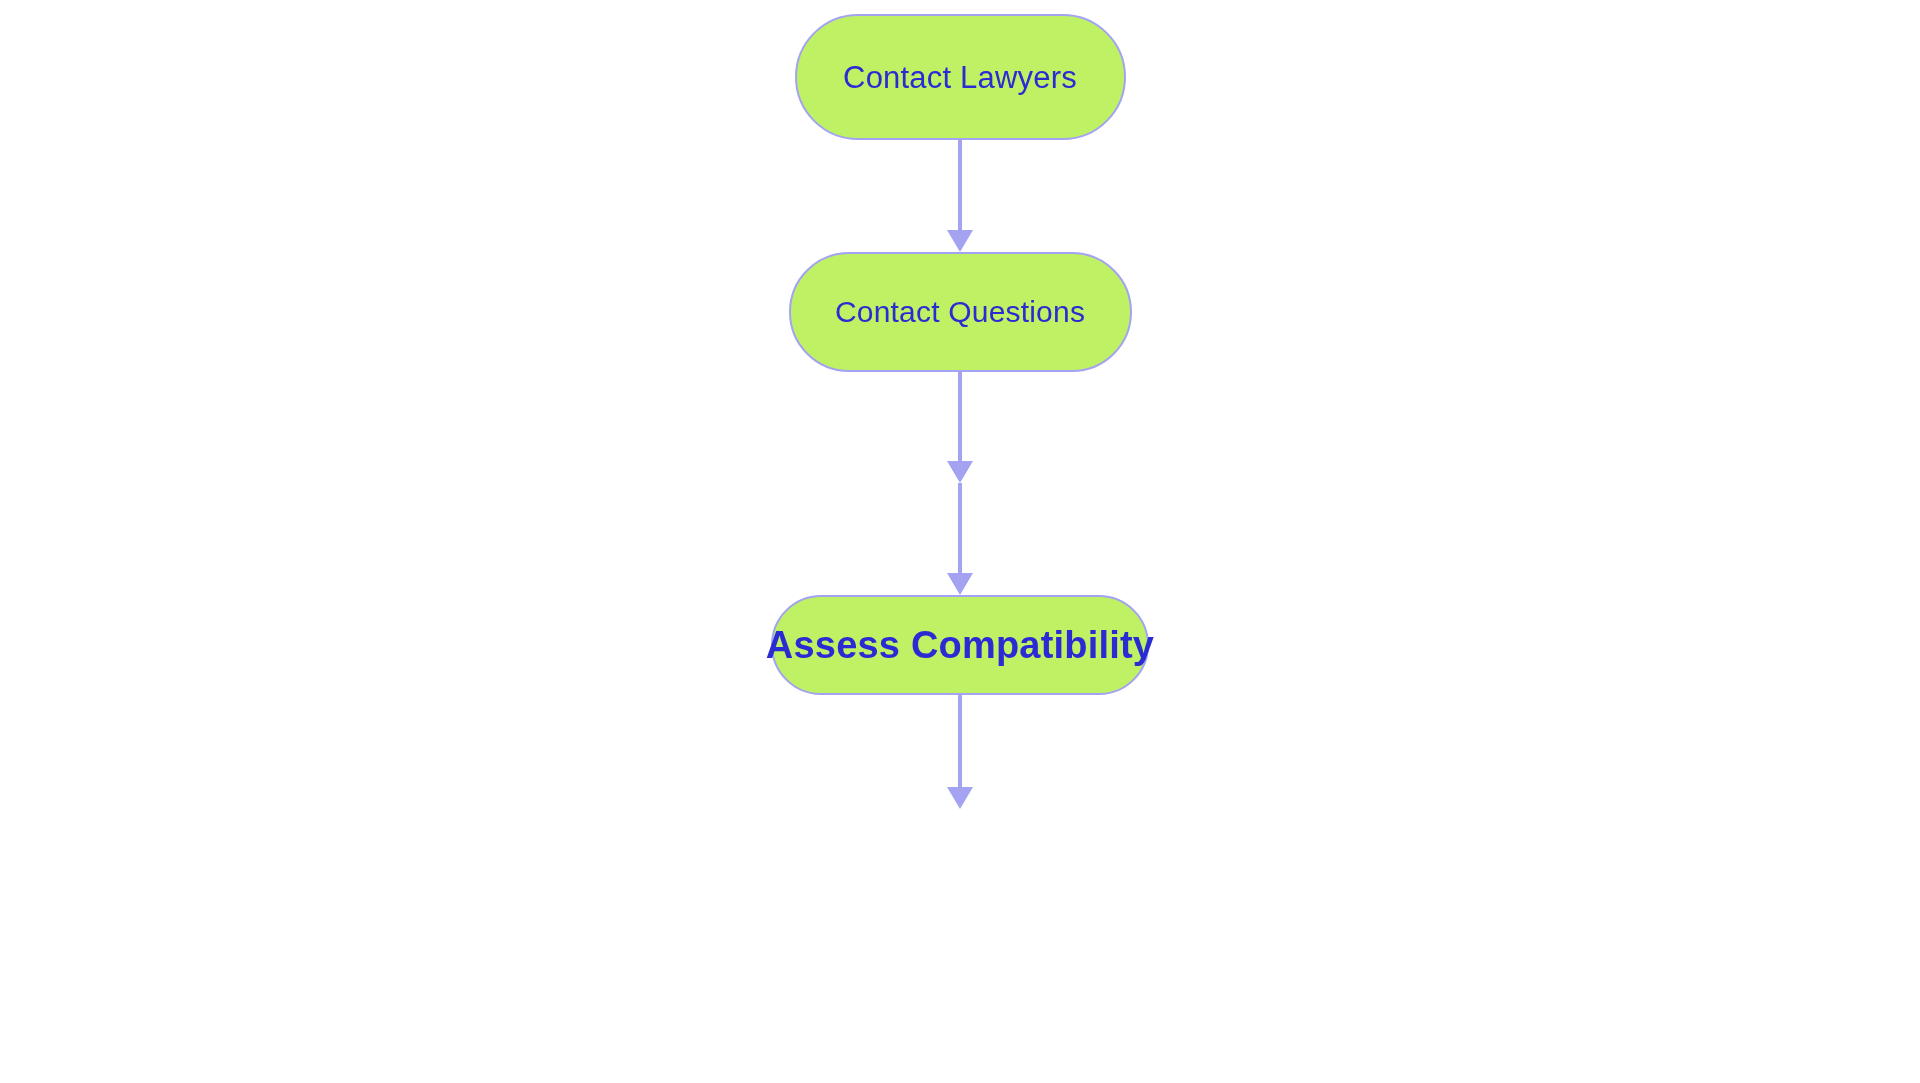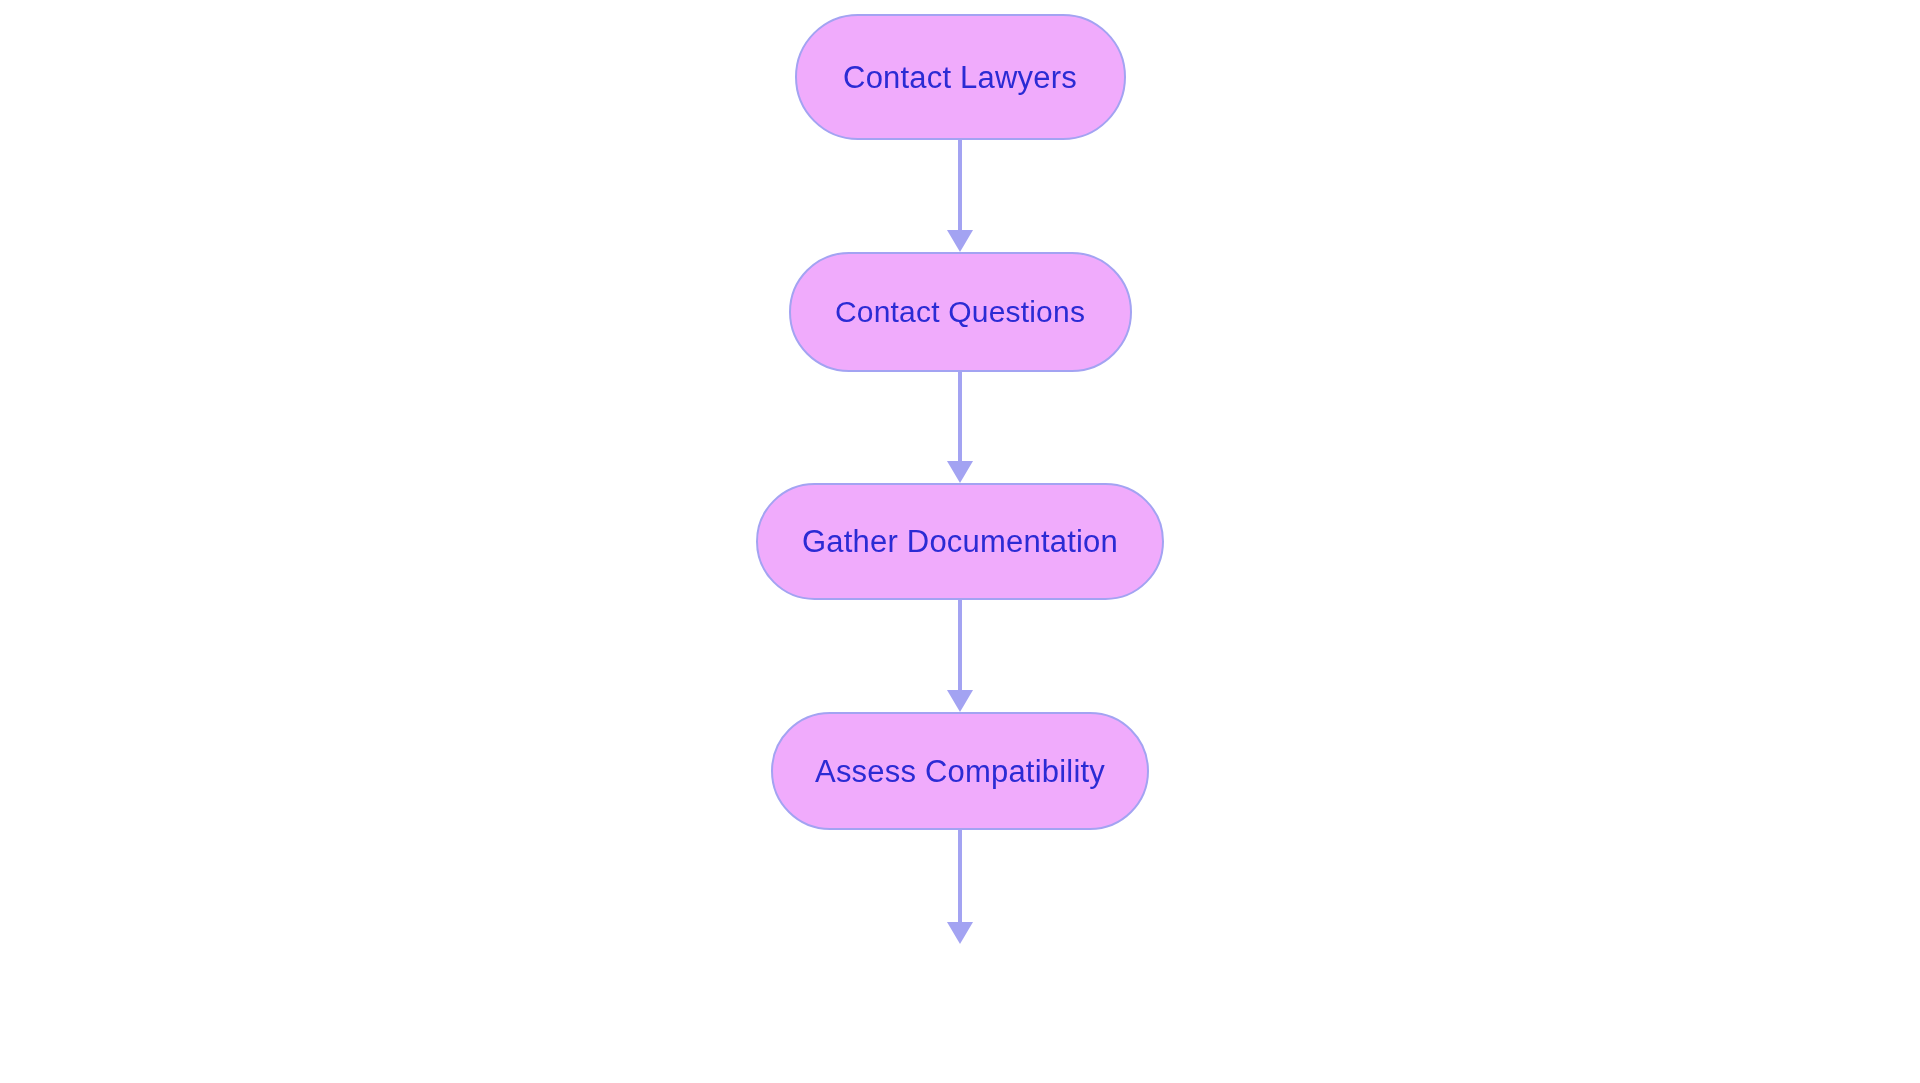--- a/index.html
+++ b/index.html
@@ -29,21 +29,21 @@
     width: 1920px;
     height: 1083px;
     display: flex;
     flex-direction: column;
     align-items: center;
     justify-content: flex-start;
   }
 
   .flow-node {
     box-sizing: border-box;
-    background: #f0abfc;
+    background: #bef264;
     border: 2px solid #a3a3f2;
     color: #2b2bd4;
     display: flex;
     align-items: center;
     justify-content: center;
     text-align: center;
     white-space: nowrap;
     font-family: "Liberation Sans", sans-serif;
     font-weight: 400;
     letter-spacing: 0.2px;
@@ -52,21 +52,21 @@
 
   .node-label {
     display: block;
     line-height: 1;
   }
 
   
   .node-1 { width: 331px; height: 126px; border-radius: 63px; font-size: 31px; }
   .node-2 { width: 343px; height: 120px; border-radius: 60px; font-size: 30px; }
   .node-3 { width: 408px; height: 117px; border-radius: 59px; font-size: 31px; }
-  .node-4 { width: 378px; height: 118px; border-radius: 59px; font-size: 31px; }
+  .node-4 { width: 378px; height: 100px; border-radius: 59px; font-size: 38px; font-weight: bold; }
   .node-5 { width: 245px; height: 120px; border-radius: 60px; font-size: 30px; }
 
   .flow-connector {
     position: relative;
     width: 40px;
     flex: 0 0 auto;
     display: block;
   }
   .connector-1 { height: 112px; }
   .connector-2 { height: 111px; }
@@ -120,23 +120,20 @@
 
     <div class="flow-node node-2">
       <span class="node-label">Contact Questions</span>
     </div>
 
     <div class="flow-connector connector-2">
       <div class="conn-line"></div>
       <div class="conn-arrowhead"></div>
     </div>
 
-    <div class="flow-node node-3">
-      <span class="node-label">Gather Documentation</span>
-    </div>
 
     <div class="flow-connector connector-3">
       <div class="conn-line"></div>
       <div class="conn-arrowhead"></div>
     </div>
 
     <div class="flow-node node-4">
       <span class="node-label">Assess Compatibility</span>
     </div>
 

